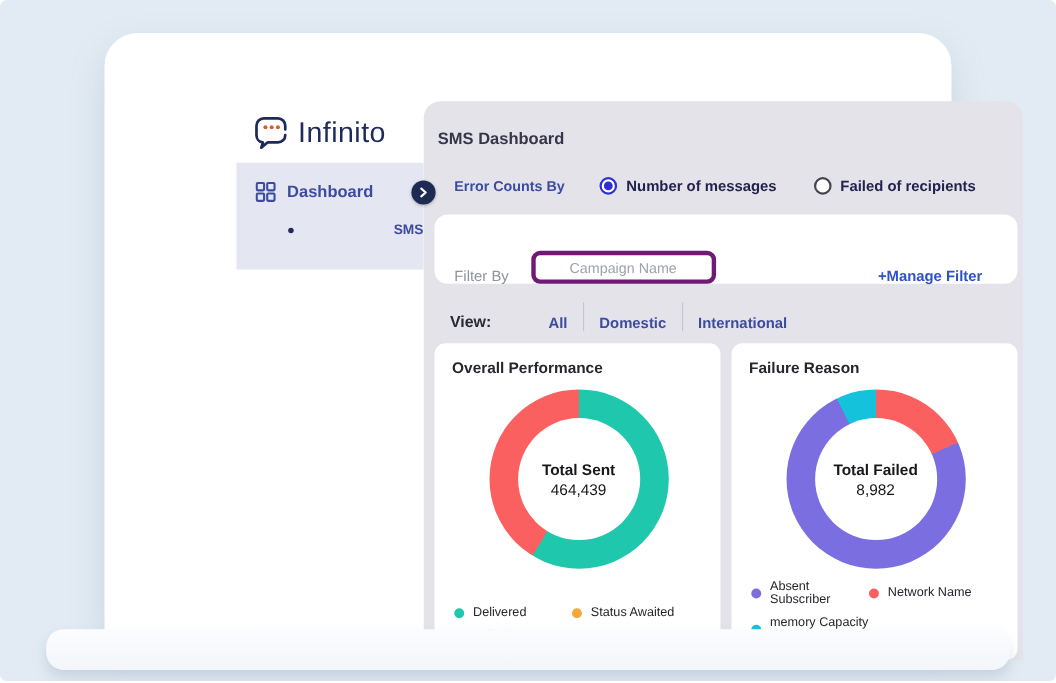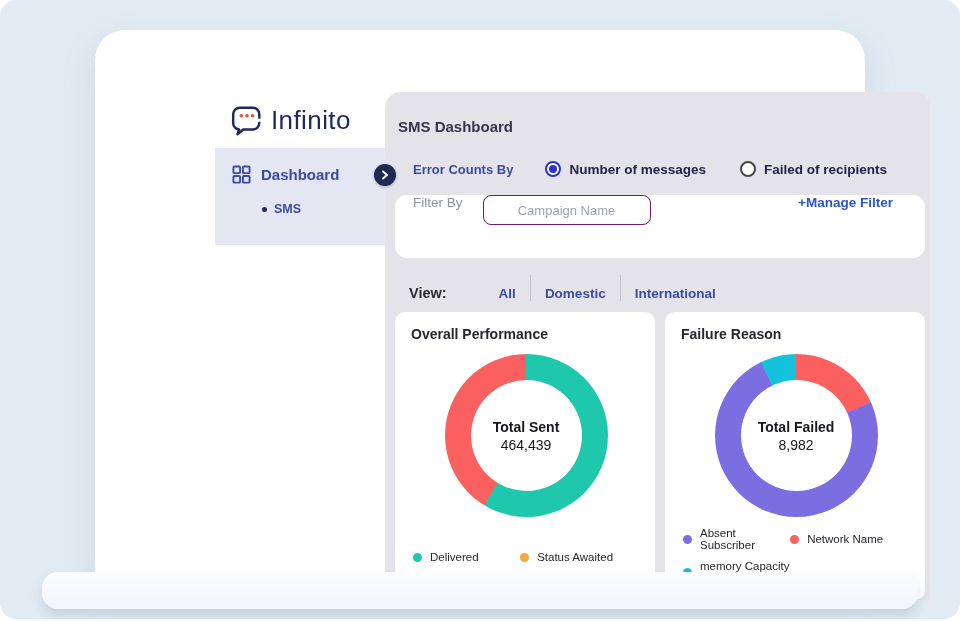--- a/index.html
+++ b/index.html
@@ -1,50 +1,50 @@
 <!DOCTYPE html>
 <html><head>
 <meta charset="utf-8">
 <style>
   * { margin:0; padding:0; box-sizing:border-box; }
   html,body { width:960px; height:621px; background:#ffffff; font-family:"Liberation Sans", sans-serif; }
-  .canvas { position:absolute; inset:0; width:960px; height:619px; background:#e2ebf3; border-radius:16px; overflow:hidden;text-decoration:underline; }
+  .canvas { position:absolute; inset:0; width:960px; height:619px; background:#e2ebf3; border-radius:6px; overflow:hidden;text-decoration:underline; }
 
   
   .screen { position:absolute; left:95px; top:30px; width:770px; height:546px; background:#ffffff; border-radius:30px 30px 0 0; box-shadow:0 14px 30px rgba(140,160,185,.28); }
   .laptop-base { position:absolute; left:42px; top:572px; width:876px; height:37px; background:linear-gradient(#fbfcfe,#f3f6fa); border-radius:16px; box-shadow:0 7px 12px rgba(150,165,190,.35); }
 
   
   .app { position:absolute; left:120px; top:62px; width:715px; height:508px; display:flex; }
 
   
   .sidebar { width:170px; background:#ffffff; border-radius:16px 0 0 0; position:relative; }
   .logo-row { height:56px; display:flex; align-items:center; padding-left:13px; gap:5px; }
   .brand-text { font-size:26px; color:#1e2a5c; letter-spacing:.4px; font-weight:500; }
   .side-active { position:relative; margin-top:0; background:#e4e6f2; height:97px; padding-top:17px; }
   .dash-row { display:flex; align-items:center; gap:10px; padding-left:17px; color:#3c4b9f; font-size:15px; font-weight:700; cursor:pointer; }
   .chev-btn { position:absolute; right:-11px; top:16px; width:22px; height:22px; border-radius:50%; background:#1d2b52; display:flex; align-items:center; justify-content:center; cursor:pointer; box-shadow:0 1px 3px rgba(0,0,0,.25); }
-  .sms-row { margin-top:18px; padding-left:47px; color:#3c4b9f; font-size:12.5px; font-weight:700; cursor:pointer; display:flex; align-items:center; gap:7px; }
+  .sms-row { margin-top:18px; padding-left:47px; color:#3c4b9f; font-size:12.5px; font-weight:700; cursor:pointer; display:flex; align-items:center; gap:7px;justify-content:space-between; }
   .sms-row .bullet { width:5px; height:5px; border-radius:50%; background:#1e2a5c; display:inline-block; }
 
   
   .main { flex:1; background:#e3e3e9; border-radius:16px 16px 0 0; display:flex; flex-direction:column; overflow:hidden; }
   .page-title { padding:26px 0 0 13px; font-size:15px; font-weight:700; color:#36364a; }
   .counts-row { display:flex; align-items:center; gap:10px; padding-left:28px; margin-top:25px; height:20px; }
   .counts-label { font-size:13px; font-weight:700; color:#3c4b9f; margin-right:22px; }
   .radio-opt { display:flex; align-items:center; gap:8px; cursor:pointer; margin-right:24px; }
   .radio-opt .lbl { font-size:13.5px; font-weight:600; color:#22224d; }
   .radio { width:16px; height:16px; border-radius:50%; background:#fff; display:inline-block; position:relative; }
   .radio--on { border:2px solid #2b2fd4; }
   .radio--on::after { content:""; position:absolute; inset:2px; border-radius:50%; background:#2b2fd4; }
   .radio--off { border:2px solid #45454e; }
 
-  .filter-card { margin:17px 5px 0 10px; background:#ffffff; border-radius:12px; height:68px; display:flex; align-items:flex-start; padding-left:18px; }
+  .filter-card { margin:17px 5px 0 10px; background:#ffffff; border-radius:12px; height:68px; display:flex; align-items:flex-end; padding-left:18px; }
   .filter-label { font-size:13.5px; color:#8e939d; margin-right:20px; }
-  .pill-input { height:30px; border:1px solid #701a75; border-radius:8px; text-align:center; font-size:13px; color:#33333f; background:#fff; font-family:"Liberation Sans", sans-serif; outline:none; }
+  .pill-input { height:30px; border:4px solid #701a75; border-radius:8px; text-align:center; font-size:13px; color:#33333f; background:#fff; font-family:"Liberation Sans", sans-serif; outline:none; }
   .pill-input::placeholder { color:#9ca3ae; }
   .pill-input.w1 { width:168px; margin-right:10px; }
   .pill-input.w2 { width:106px; }
   .manage-link { margin-left:auto; margin-right:32px; font-size:13.5px; font-weight:700; color:#2d53c6; cursor:pointer; }
 
   .view-row { display:flex; align-items:flex-end; padding-left:24px; margin-top:15px; height:30px; }
   .view-label { font-size:14.5px; font-weight:600; color:#2a2a35; margin-right:38px; }
   .tab { font-size:13.5px; font-weight:700; color:#3c4b9f; padding:0 14px; cursor:pointer; }
   .tab-sep { width:1px; height:26px; background:#c5c5cf; }
 

